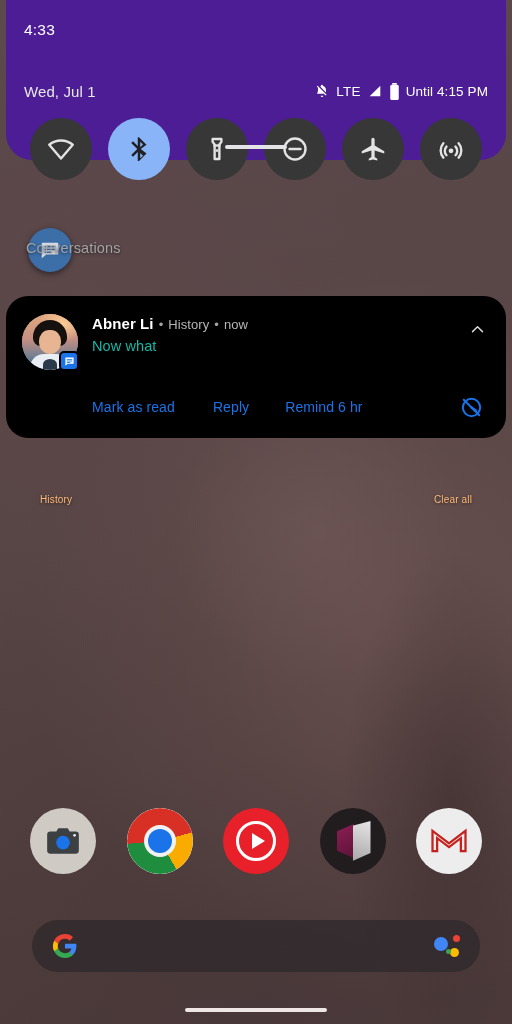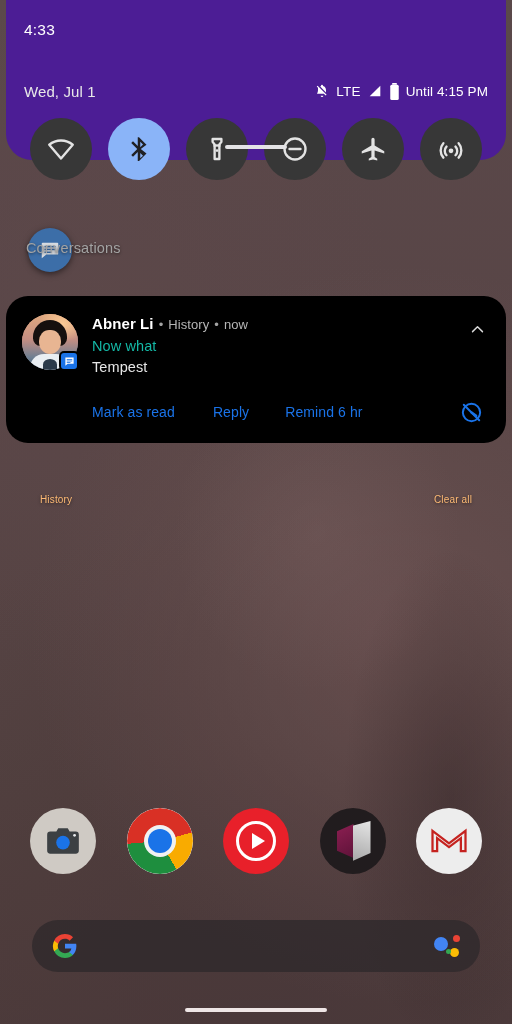--- a/index.html
+++ b/index.html
@@ -340,21 +340,20 @@
 
     <div id="notif-body">
       <div id="notif-head">
         <span id="sender">Abner Li</span>
         <span class="dot-sep">•</span>
         <span id="appname">History</span>
         <span class="dot-sep">•</span>
         <span id="when">now</span>
       </div>
       <div id="msg1">Now what</div>
-      <div id="msg2">Tempest</div>
     </div>
 
     <div id="collapse">
       <svg viewBox="0 0 24 24" style="stroke-linecap:round;stroke-linejoin:round">
         <polyline points="5,15 12,8 19,15"></polyline>
       </svg>
     </div>
   </div>
 
   <div id="actions">

